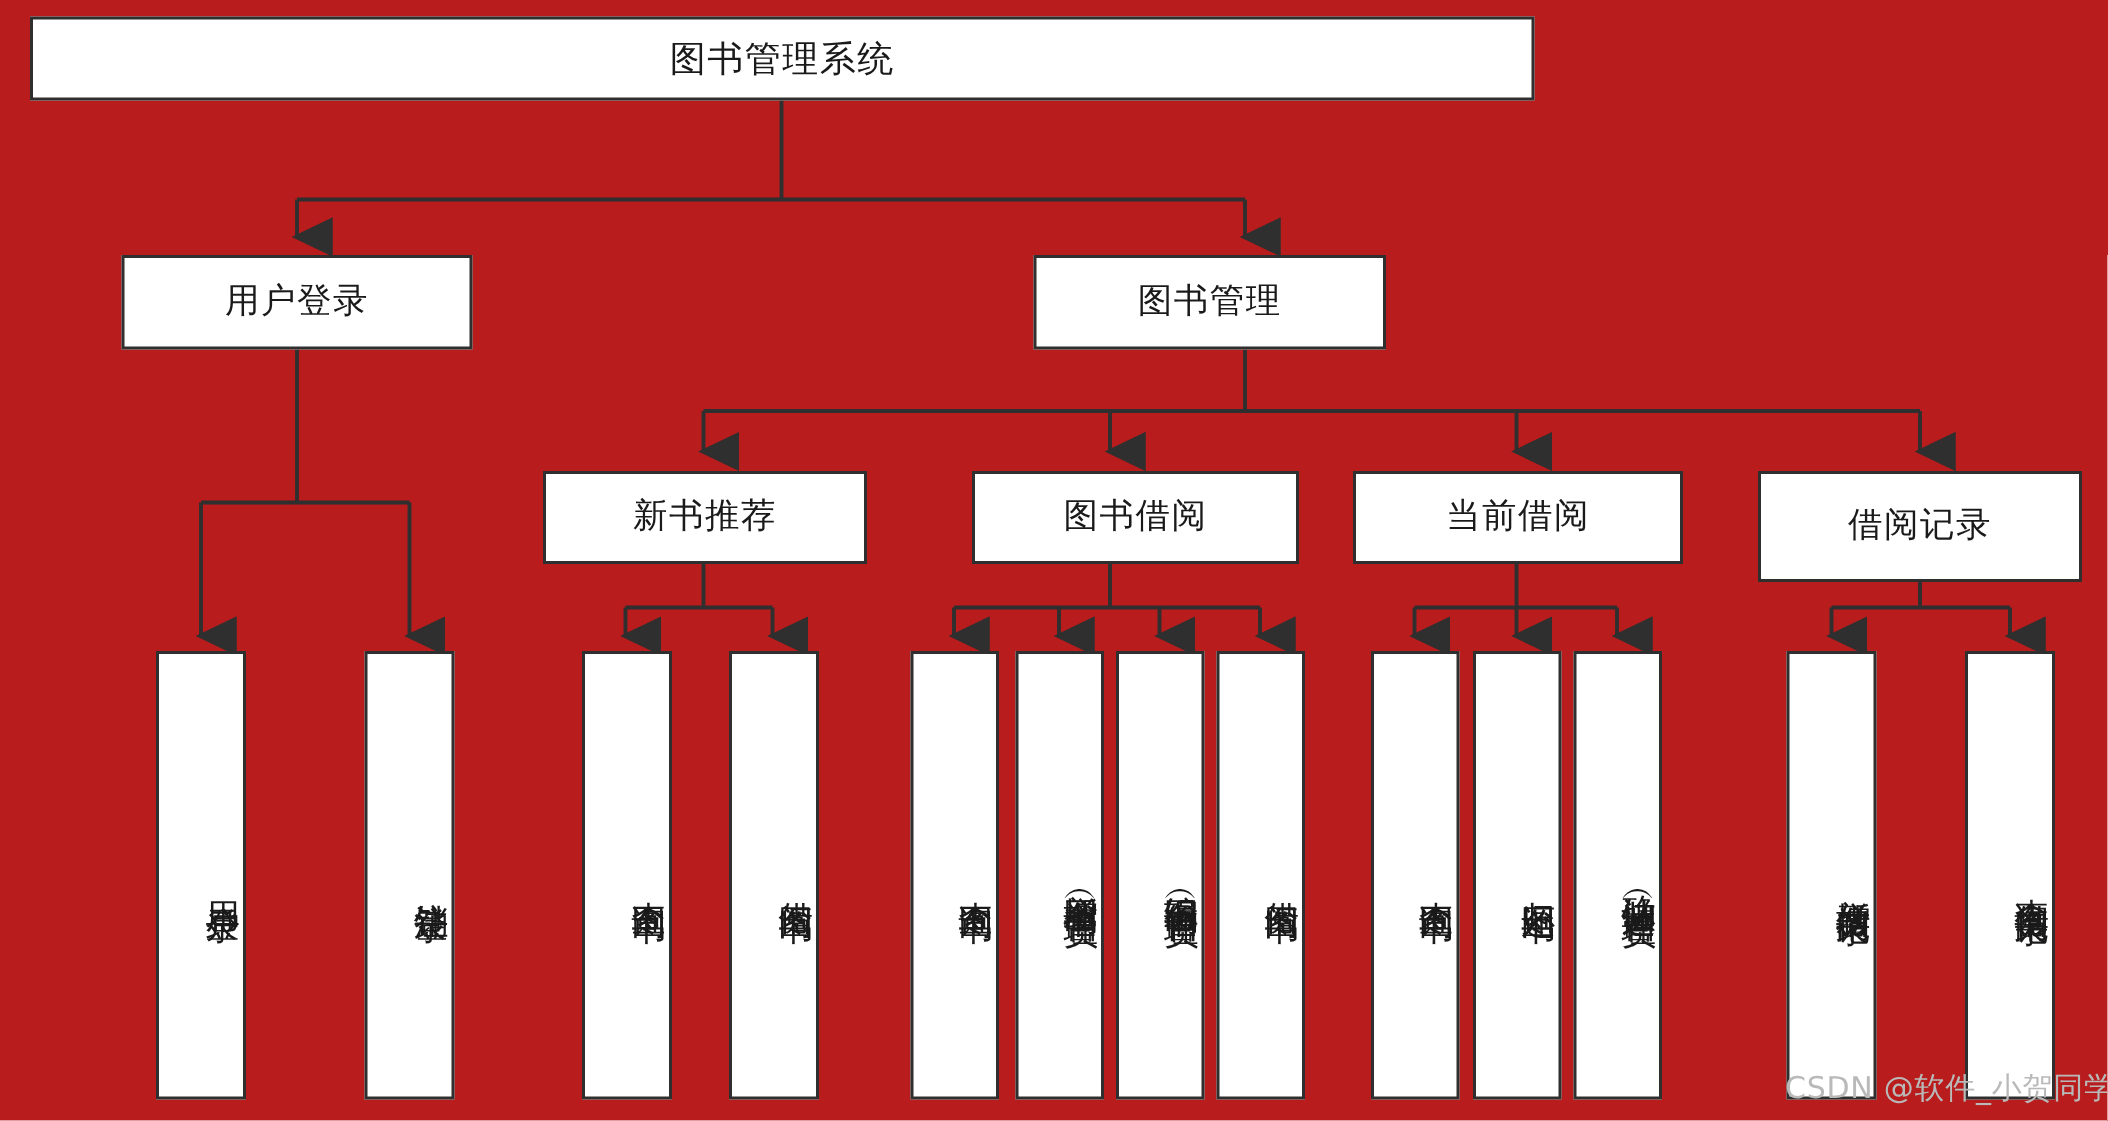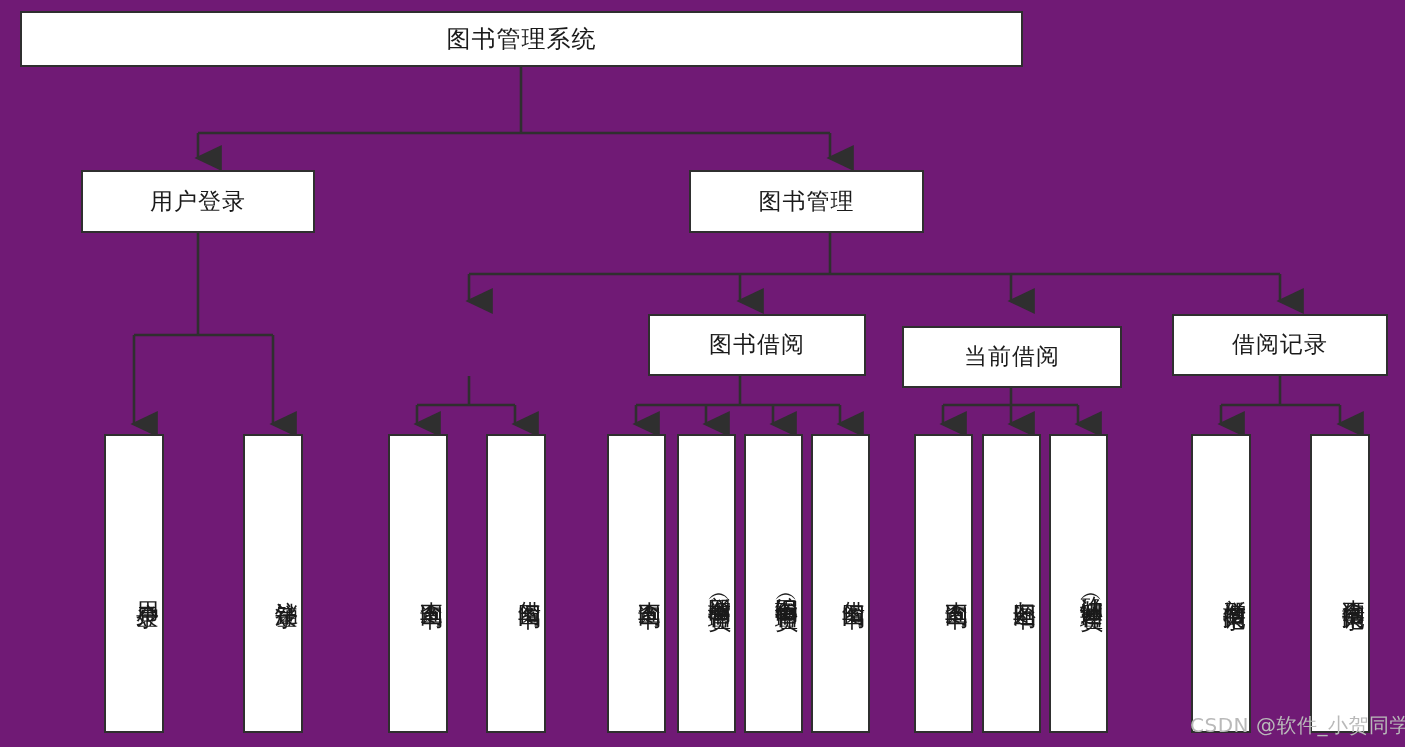--- a/index.html
+++ b/index.html
@@ -8,21 +8,21 @@
     padding: 0;
     background: #ffffff;
   }
   body {
     font-family: "DejaVu Sans", "Liberation Sans", sans-serif;
   }
   #canvas {
     position: relative;
     width: 1405px;
     height: 747px;
-    background: #701a75;
+    background: #b91c1c;
     overflow: hidden;
   }
   #edges {
     position: absolute;
     left: 0;
     top: 0;
     width: 1405px;
     height: 747px;
     pointer-events: none;
   }
@@ -126,23 +126,24 @@
       <path d="M 1221 405 L 1221 424" marker-end="url(#arrow)"></path>
       <path d="M 1340 405 L 1340 424" marker-end="url(#arrow)"></path>
     </g>
   </svg>
 
   <div class="node h root" style="left:20px; top:11px; width:1003px; height:56px;">图书管理系统</div>
 
   <div class="node h" style="left:81px; top:170px; width:234px; height:63px;">用户登录</div>
   <div class="node h" style="left:689px; top:170px; width:235px; height:63px;">图书管理</div>
 
+  <div class="node h" style="left:362px; top:314px; width:216px; height:62px;">新书推荐</div>
   <div class="node h" style="left:632px; top:314px; width:218px; height:62px;margin-left:16px;">图书借阅</div>
-  <div class="node h" style="left:902px; top:314px; width:220px; height:62px;margin-top:12px;">当前借阅</div>
-  <div class="node h" style="left:1172px; top:314px; width:216px; height:62px;">借阅记录</div>
+  <div class="node h" style="left:902px; top:314px; width:220px; height:62px;">当前借阅</div>
+  <div class="node h" style="left:1172px; top:314px; width:216px; height:74px;">借阅记录</div>
 
   <div class="node v" style="left:104px; top:434px; width:60px; height:299px;">
     <span class="vtext">用户登录</span>
   </div>
   <div class="node v" style="left:243px; top:434px; width:60px; height:299px;">
     <span class="vtext">注销登录</span>
   </div>
 
   <div class="node v" style="left:388px; top:434px; width:60px; height:299px;">
     <span class="vtext">查询图书</span>

